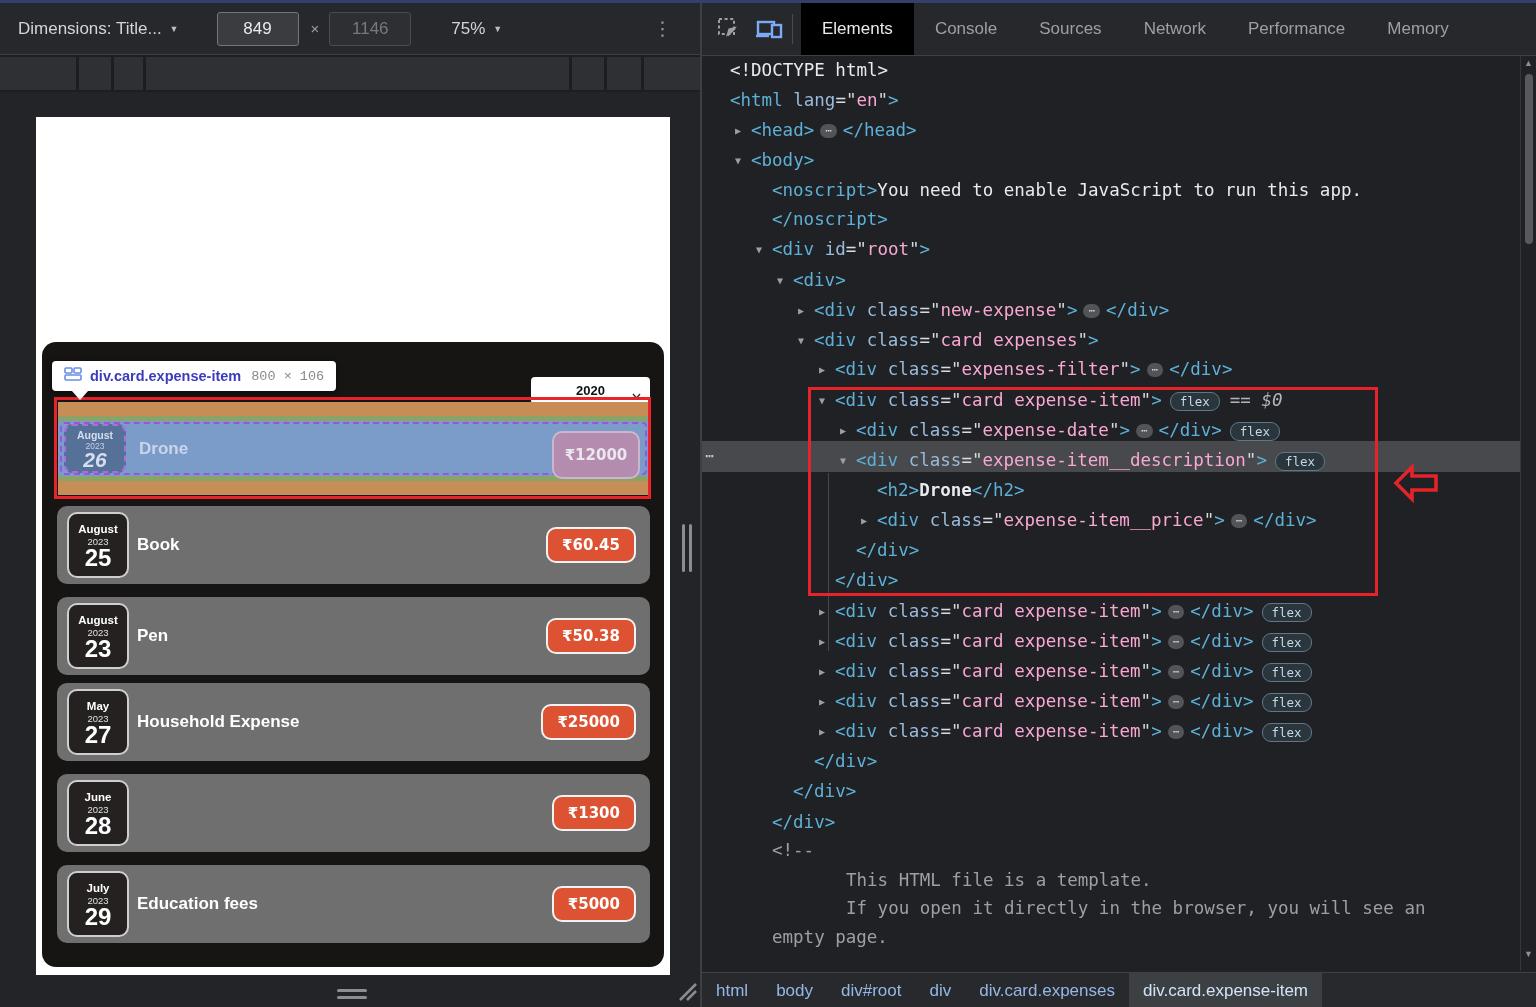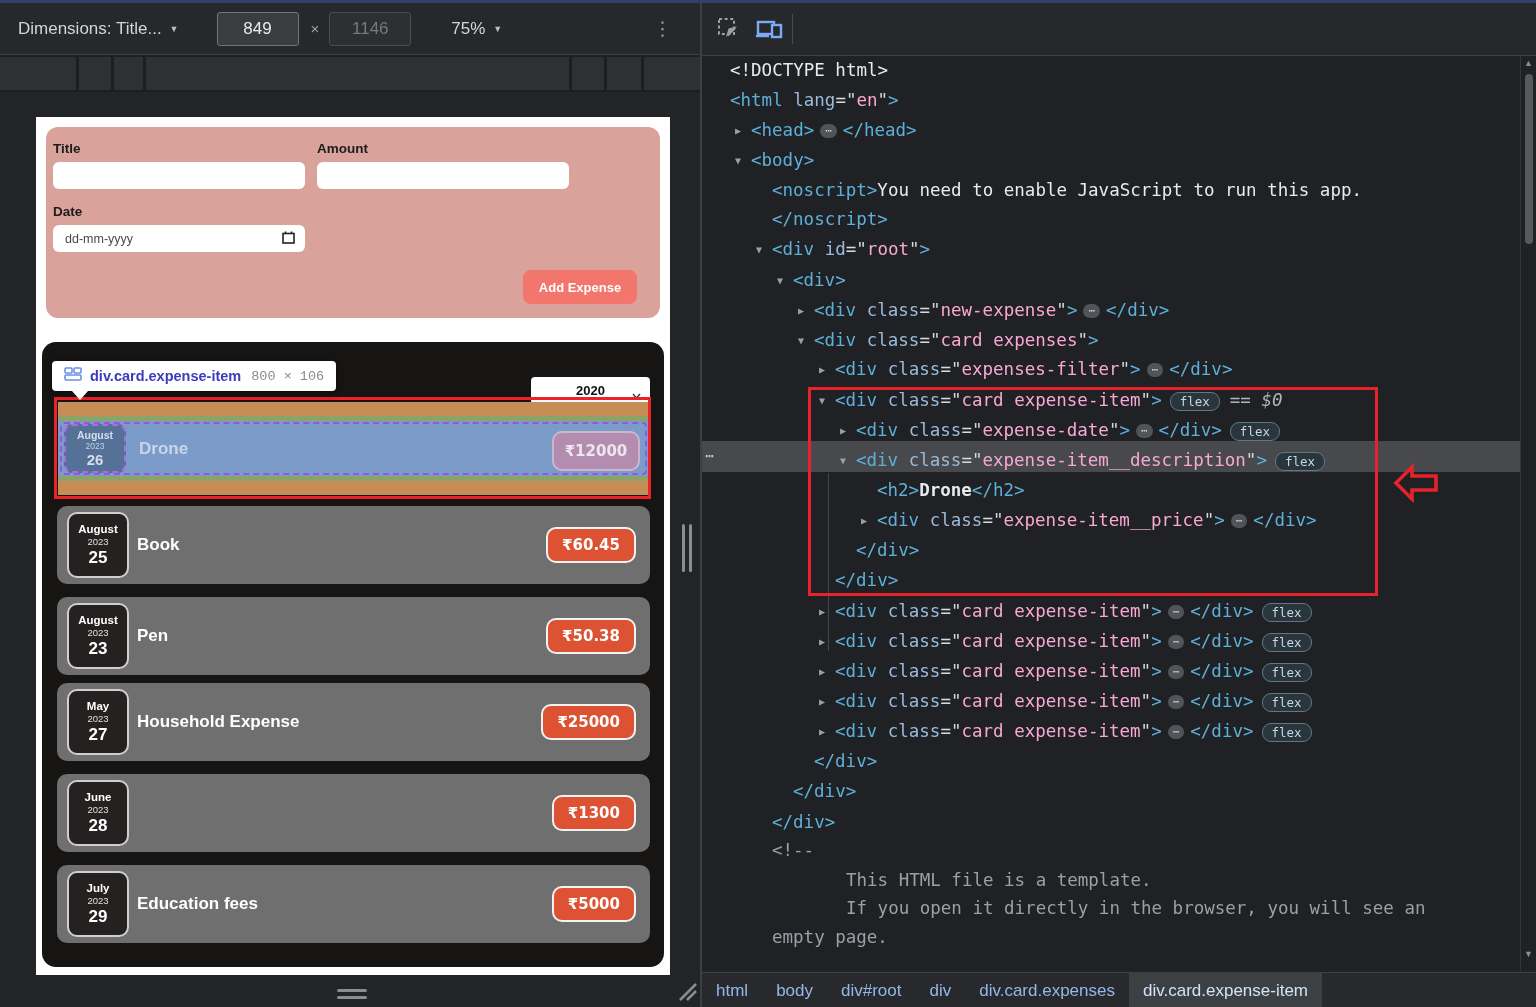--- a/index.html
+++ b/index.html
@@ -36,40 +36,40 @@
   
   .exp-card{left:42px;top:342px;width:622px;height:625px;background:#161514;border-radius:14px;}
   .year-select{left:531px;top:377px;width:119px;height:27px;background:#fff;border-radius:4px;
                display:flex;align-items:center;justify-content:center;font-size:13px;font-weight:bold;color:#111;}
   .year-select .sel-caret{position:absolute;right:9px;top:10px;}
   .exp-item{position:absolute;left:57px;width:593px;height:78px;background:#6f6f6f;border-radius:10px;}
   .date-badge{position:absolute;left:10px;top:6px;width:62px;height:66px;background:#242120;border:2px solid #cfcfcf;
               border-radius:10px;box-sizing:border-box;display:flex;flex-direction:column;align-items:center;justify-content:center;color:#fff;}
   .db-month{font-size:11.5px;font-weight:bold;line-height:13px;}
   .db-year{font-size:9.5px;color:#e0e0e0;line-height:11px;}
-  .db-day{font-size:17px;font-weight:bold;line-height:21px;}
+  .db-day{font-size:24px;font-weight:bold;line-height:21px;}
   .exp-title{position:absolute;left:80px;top:0;height:78px;display:flex;align-items:center;
              font-size:17px;font-weight:bold;color:#fff;}
   .price-badge{position:absolute;right:14px;top:50%;transform:translateY(-50%);background:#dc5232;border:2px solid #f3f3f3;
                border-radius:10px;color:#fff;font-weight:bold;font-size:15px;padding:7px 14px;
                font-family:"DejaVu Sans",sans-serif;}
   
   .ov{position:absolute;left:58px;width:591px;}
   .ov-margin{background:#c68d56;}
   .ov-pad{background:#8aa468;}
   .ov-content{background:#7b9cc9;}
   .ov-flexline{position:absolute;left:60px;top:422px;width:587px;height:53px;border:2px dashed #9a55e0;border-radius:4px;box-sizing:border-box;}
   .drone-badge{position:absolute;left:64px;top:424px;width:62px;height:49px;background:#567197;border:2px dashed #a76ee0;
                border-radius:8px;box-sizing:border-box;display:flex;flex-direction:column;align-items:center;justify-content:center;color:#d4def0;}
   .drone-badge .db-month{font-size:10.5px;line-height:12px;}
   .drone-badge .db-year{font-size:8.5px;color:#c3d0e4;line-height:10px;}
-  .drone-badge .db-day{font-size:15px;line-height:17px;}
+  .drone-badge .db-day{font-size:21px;line-height:17px;font-style:italic;}
   .drone-title{position:absolute;left:139px;top:421px;height:55px;display:flex;align-items:center;
                font-size:17px;font-weight:bold;color:#c9d6ea;}
-  .drone-price{position:absolute;left:552px;top:431px;width:88px;height:40px;background:#b48cb0;border:2px solid #cbb7cd;
+  .drone-price{position:absolute;left:552px;top:431px;width:88px;height:48px;background:#b48cb0;border:2px solid #cbb7cd;
                border-radius:10px;box-sizing:border-box;display:flex;align-items:center;justify-content:center;
                color:#ece6ee;font-weight:bold;font-size:15px;font-family:"DejaVu Sans",sans-serif;}
   .red-rect-app{left:54px;top:397px;width:597px;height:102px;border:3px solid #e8232a;box-sizing:border-box;}
   
   .ov-tooltip{left:52px;top:361px;height:30px;background:#fff;border-radius:4px;box-shadow:0 2px 6px rgba(0,0,0,.5);
               display:flex;align-items:center;padding:0 12px;white-space:nowrap;}
   .ov-tooltip .sel-text{color:#3b3bbd;font-weight:bold;font-size:14.5px;margin-left:8px;}
   .ov-tooltip .dim-text{color:#8a8a8a;font-size:13.5px;margin-left:10px;font-family:Liberation Mono, monospace;}
   .tip-pointer{left:72px;top:391px;width:0;height:0;border-left:8px solid transparent;border-right:8px solid transparent;border-top:9px solid #fff;}
   
@@ -136,38 +136,20 @@
     <div class="seg" style="left:79px;width:32px"></div>
     <div class="seg" style="left:114px;width:29px"></div>
     <div class="seg" style="left:146px;width:423px"></div>
     <div class="seg" style="left:572px;width:32px"></div>
     <div class="seg" style="left:607px;width:34px"></div>
     <div class="seg" style="left:644px;width:56px"></div>
   </div>
 
   <div class="abs viewport"></div>
 
-  <div class="abs form-card">
-    <span class="f-label" style="left:7px;top:14px">Title</span>
-    <span class="f-input" style="left:7px;top:35px"></span>
-    <span class="f-label" style="left:271px;top:14px">Amount</span>
-    <span class="f-input" style="left:271px;top:35px"></span>
-    <span class="f-label" style="left:7px;top:77px">Date</span>
-    <span class="date-input">
-      <span class="date-ph">dd-mm-yyyy</span>
-      <span class="cal-ic">
-        <svg width="13" height="13" viewBox="0 0 13 13">
-            <rect x="1" y="2.5" width="11" height="9.5" fill="none" stroke="#222" stroke-width="1.6"></rect>
-            <line x1="3.5" y1="0.5" x2="3.5" y2="3" stroke="#222" stroke-width="1.6"></line>
-            <line x1="9.5" y1="0.5" x2="9.5" y2="3" stroke="#222" stroke-width="1.6"></line>
-          </svg>
-      </span>
-    </span>
-    <span class="add-btn">Add Expense</span>
-  </div>
 
   <div class="abs exp-card"></div>
 
   <div class="abs year-select">
     <span>2020</span>
     <span class="sel-caret">
       <svg width="9" height="6" viewBox="0 0 9 6">
           <polyline points="1,1 4.5,5 8,1" fill="none" stroke="#333" stroke-width="1.4"></polyline>
         </svg>
     </span>
@@ -272,20 +254,28 @@
         </svg>
     </span>
     <span class="tb-icons" style="margin-left:14px">
       <svg width="28" height="26" viewBox="0 0 28 26">
           <rect x="2" y="6" width="16" height="12" fill="none" stroke="#7babf8" stroke-width="2.4"></rect>
           <line x1="0" y1="20" x2="13" y2="20" stroke="#7babf8" stroke-width="2.4"></line>
           <rect x="16" y="9" width="9" height="12" fill="#27282c" stroke="#7babf8" stroke-width="2.4"></rect>
         </svg>
     </span>
     <span class="tb-sep"></span>
+    <span id="tabs-holder" style="display:flex">
+        <span class="tab active">Elements</span>
+        <span class="tab">Console</span>
+        <span class="tab">Sources</span>
+        <span class="tab">Network</span>
+        <span class="tab">Performance</span>
+        <span class="tab">Memory</span>
+      </span>
   </div>
 
   <div class="abs tree">
     <div class="sel-bg"></div>
     <div class="sel-dots">⋯</div>
     <div class="guide"></div>
     <div id="dom-holder">
         <div class="dom-line" style="left: 28px; top: -1px;"><span class="tk-plain">&lt;!DOCTYPE html&gt;</span></div>
         <div class="dom-line" style="left: 28px; top: 29px;"><span class="tk-tag">&lt;html</span><span class="tk-attr"> lang</span><span class="tk-punc">="</span><span class="tk-str">en</span><span class="tk-punc">"</span><span class="tk-tag">&gt;</span></div>
         <div class="dom-line" style="left: 33px; top: 59px;"><span class="arrow">▶</span><span class="tk-tag">&lt;head&gt;</span><span class="ell">⋯</span><span class="tk-tag">&lt;/head&gt;</span></div>

